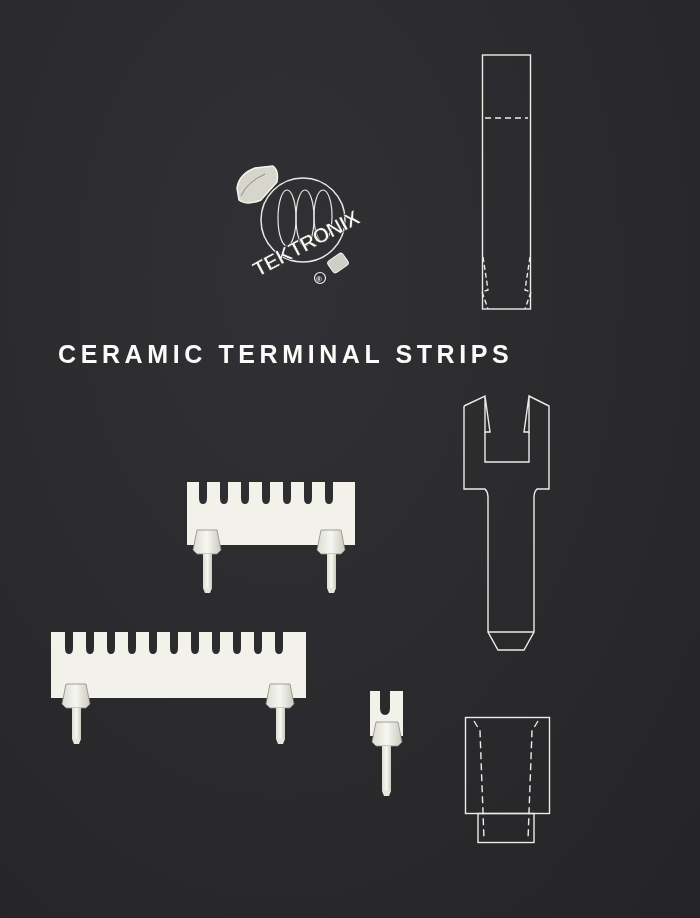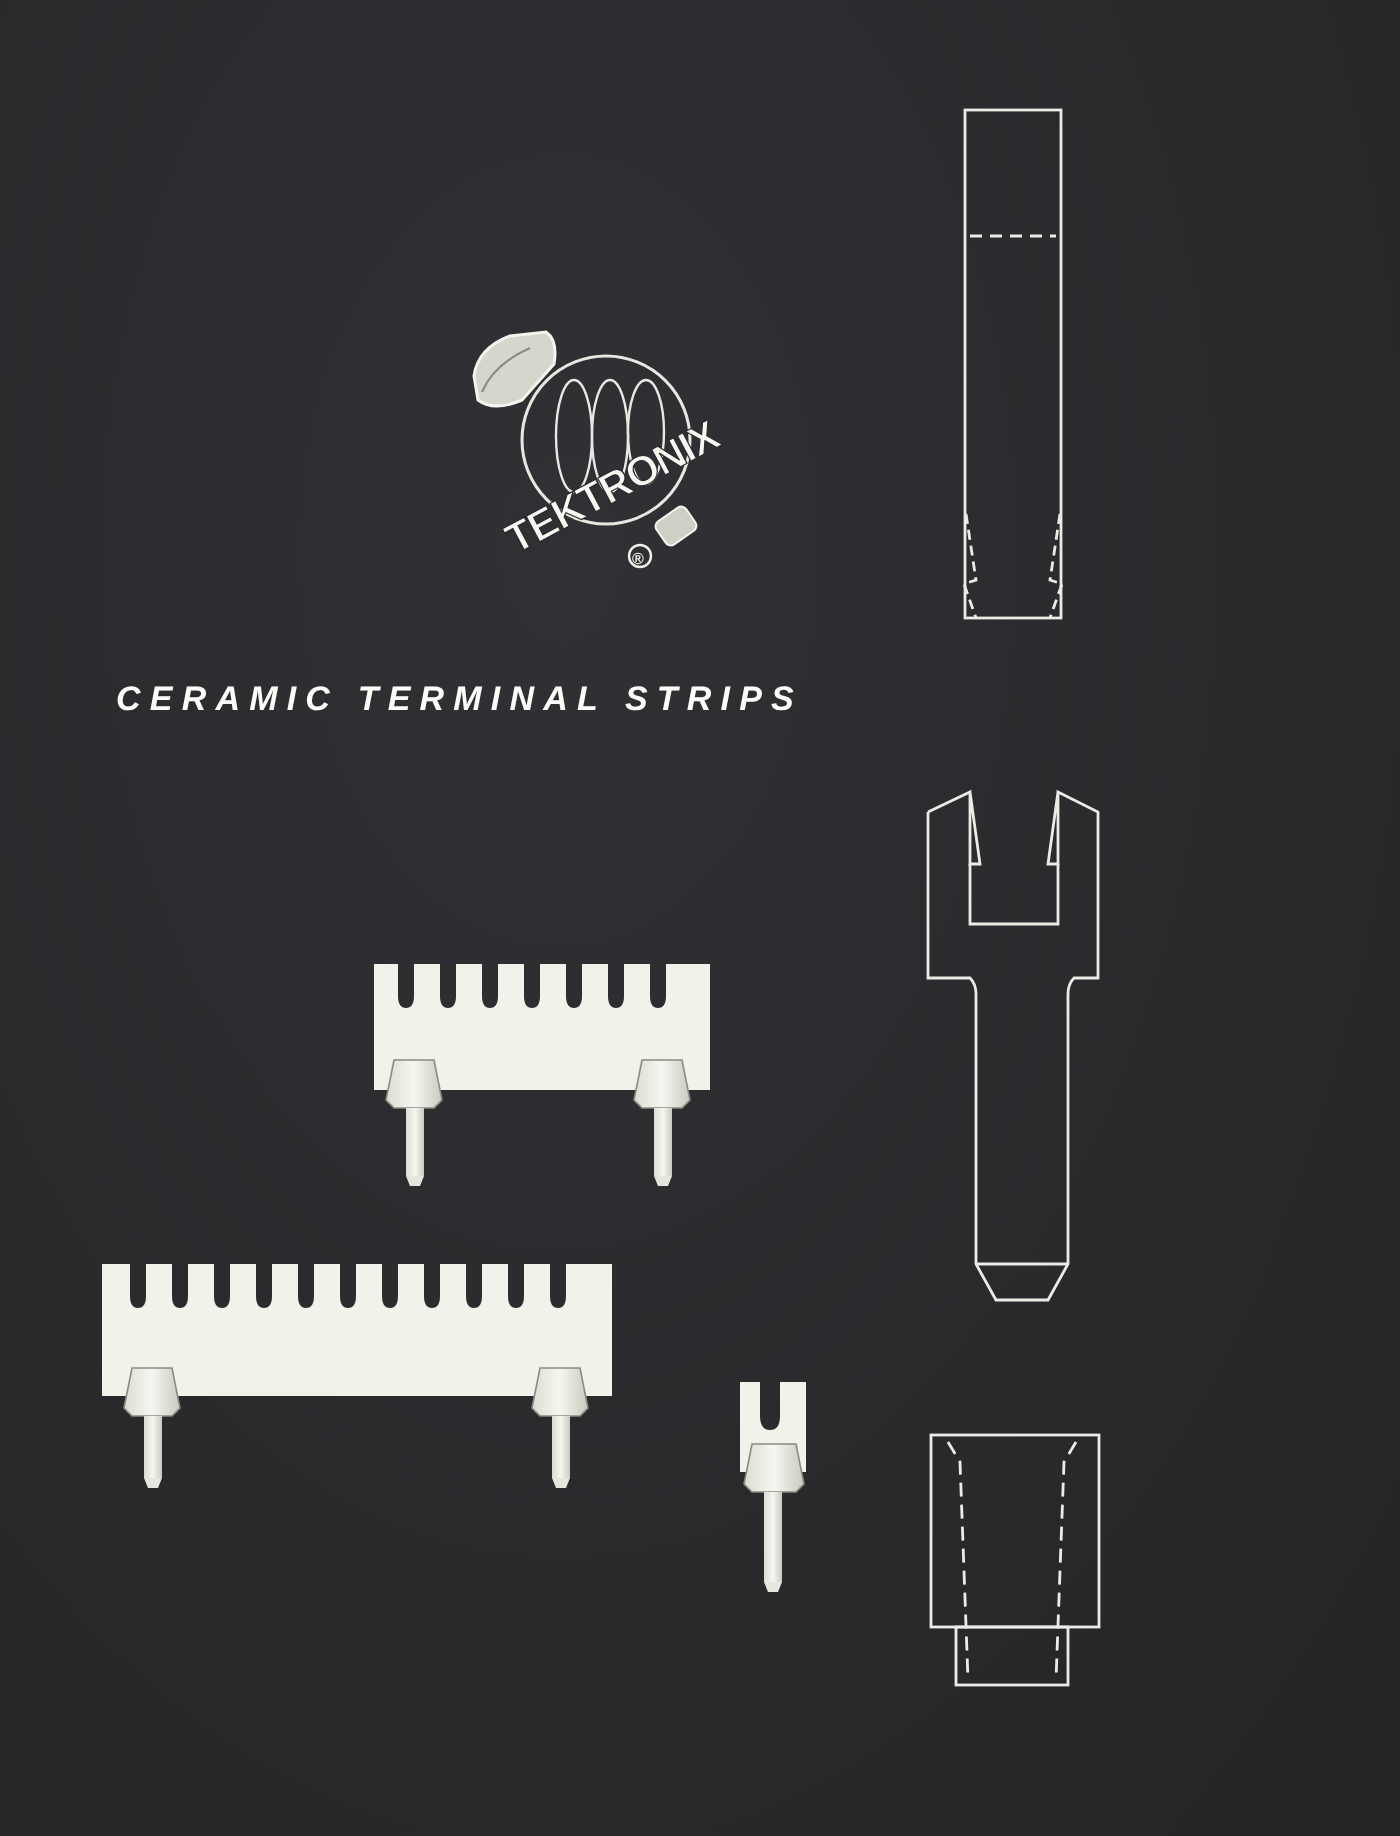--- a/index.html
+++ b/index.html
@@ -1,22 +1,22 @@
 <!DOCTYPE html>
 <html><head>
 <meta charset="utf-8">
 <style>
   html, body { margin:0; padding:0; }
   body { width:700px; height:918px; background:#2a2a2d; overflow:hidden; position:relative;
          font-family:"Liberation Sans", sans-serif; }
   .page { position:absolute; left:0; top:0; width:700px; height:918px;
           background: radial-gradient(ellipse at 40% 30%, #313135 0%, #2a2a2d 55%, #242427 100%); }
   .title { position:absolute; left:58px; top:340px; width:620px; color:#fbfbf7;
-           font-family:"Liberation Sans", sans-serif; font-weight:bold; font-size:17px;
-           letter-spacing:4.6px; white-space:nowrap;font-style:italic; }
+           font-family:"Liberation Sans", sans-serif; font-weight:bold; font-size:25px;
+           letter-spacing:4.6px; white-space:nowrap; }
   .logo { position:absolute; left:225px; top:158px; width:140px; height:130px; }
   svg { position:absolute; overflow:visible; }
 </style>
 </head>
 <body>
 
 <div class="page">
 
   <div class="logo">
     <svg width="140" height="130" viewBox="0 0 140 130" style="left:0;top:0">

